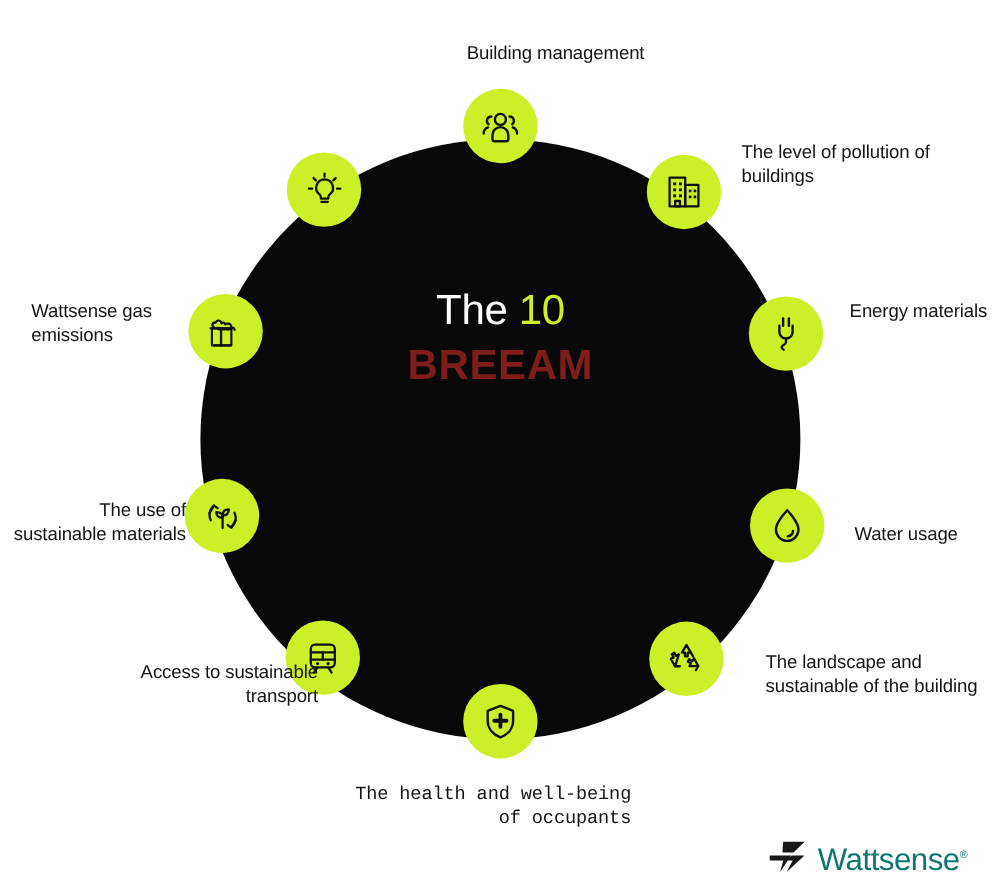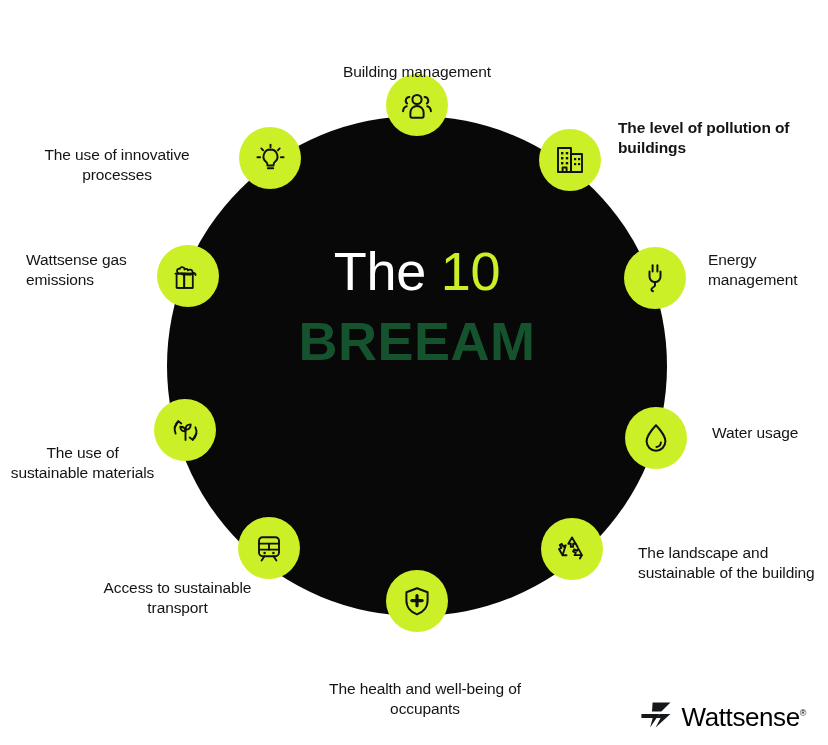--- a/index.html
+++ b/index.html
@@ -26,29 +26,29 @@
   }
 
   
   .hub-title {
     position:absolute;
     left:217px; top:236px;
     width:400px;
     z-index:3;
     text-align:center;
     line-height:1.30;
-    font-size:54px;
+    font-size:35px;
     font-weight:400;
     letter-spacing:-0.3px;
     color:#ffffff;
   }
   .hub-title .accent { color:#CCF028; }
   .hub-title .breeam {
     font-weight:700;
-    color:#14532d;
+    color:#7f1d1d;
     letter-spacing:0.5px;
   }
 
   
   .node {
     position:absolute;
     width:62px; height:62px;
     border-radius:50%;
     background:#CCF028;
     display:flex;
@@ -73,48 +73,48 @@
   
   .label {
     position:absolute;
     font-size:15.5px;
     line-height:1.32;
     color:#141414;
     font-weight:400;
     letter-spacing:-0.1px;
     z-index:5;
   }
-  .label.ctr  { text-align:center;margin-top:27px; }
+  .label.ctr  { text-align:right; }
   .label.lft  { text-align:left; }
 
   .l-building-mgmt { left:297px; top:35px;  width:240px; }
-  .l-pollution     { left:618px; top:118px; width:200px;font-weight:bold; }
+  .l-pollution     { left:618px; top:118px; width:200px; }
   .l-energy        { left:708px; top:250px; width:120px; }
-  .l-water         { left:712px; top:423px; width:110px; }
+  .l-water         { left:712px; top:436px; width:110px; }
   .l-landscape     { left:638px; top:543px; width:185px; }
-  .l-health        { left:300px; top:652px; width:250px; }
+  .l-health        { left:276px; top:652px; width:250px;font-family:Liberation Mono, monospace; }
   .l-transport     { left:90px;  top:551px; width:175px; }
   .l-materials     { left:10px;  top:416px; width:145px; }
   .l-greenhouse    { left:26px;  top:250px; width:150px; }
   .l-innovative    { left:42px;  top:118px; width:150px; }
 
   
   .brand {
     position:absolute;
     right:22px; bottom:12px;
     display:flex;
     align-items:center;
     gap:9px;
     z-index:6;
   }
   .brand-mark { display:block; }
   .brand-name {
     font-size:26px;
     font-weight:500;
-    color:#000000;
+    color:#0f766e;
     letter-spacing:-0.4px;
     position:relative;
   }
   .brand-name sup {
     font-size:9px;
     vertical-align:super;
     font-weight:400;
   }
 </style>
 </head>
@@ -261,28 +261,27 @@
         <path d="M7.3 6.4l1.9 1.9"></path>
         <path d="M25.7 6.4l-1.9 1.9"></path>
         <path d="M3.4 15.2h2.7"></path>
         <path d="M26.9 15.2h2.7"></path>
       </svg>
     </span>
   </div>
 
   <div class="label ctr l-building-mgmt">Building management</div>
   <div class="label lft l-pollution">The level of pollution of buildings</div>
-  <div class="label lft l-energy">Energy management</div>
+  <div class="label lft l-energy">Energy materials</div>
   <div class="label lft l-water">Water usage</div>
   <div class="label lft l-landscape">The landscape and sustainable of the building</div>
   <div class="label ctr l-health">The health and well-being of occupants</div>
   <div class="label ctr l-materials">The use of sustainable materials</div>
   <div class="label ctr l-transport">Access to sustainable transport</div>
   <div class="label lft l-greenhouse">Wattsense gas emissions</div>
-  <div class="label ctr l-innovative">The use of innovative processes</div>
 
   <div class="brand">
     <span class="brand-mark">
       <svg width="34" height="28" viewBox="0 0 34 28" fill="#17181A">
         <path d="M13.6 1.4h17.9l-9.2 9.1h-9.3z"></path>
         <path d="M2.4 13.0h17.9l-9.2 13.6 2.6-9.6H2.4z"></path>
         <path d="M20.8 13.0h10.6L16.6 26.6l5.0-9.6h-5.4z"></path>
       </svg>
     </span>
     <span class="brand-name"><span>Wattsense</span><sup>®</sup></span>

